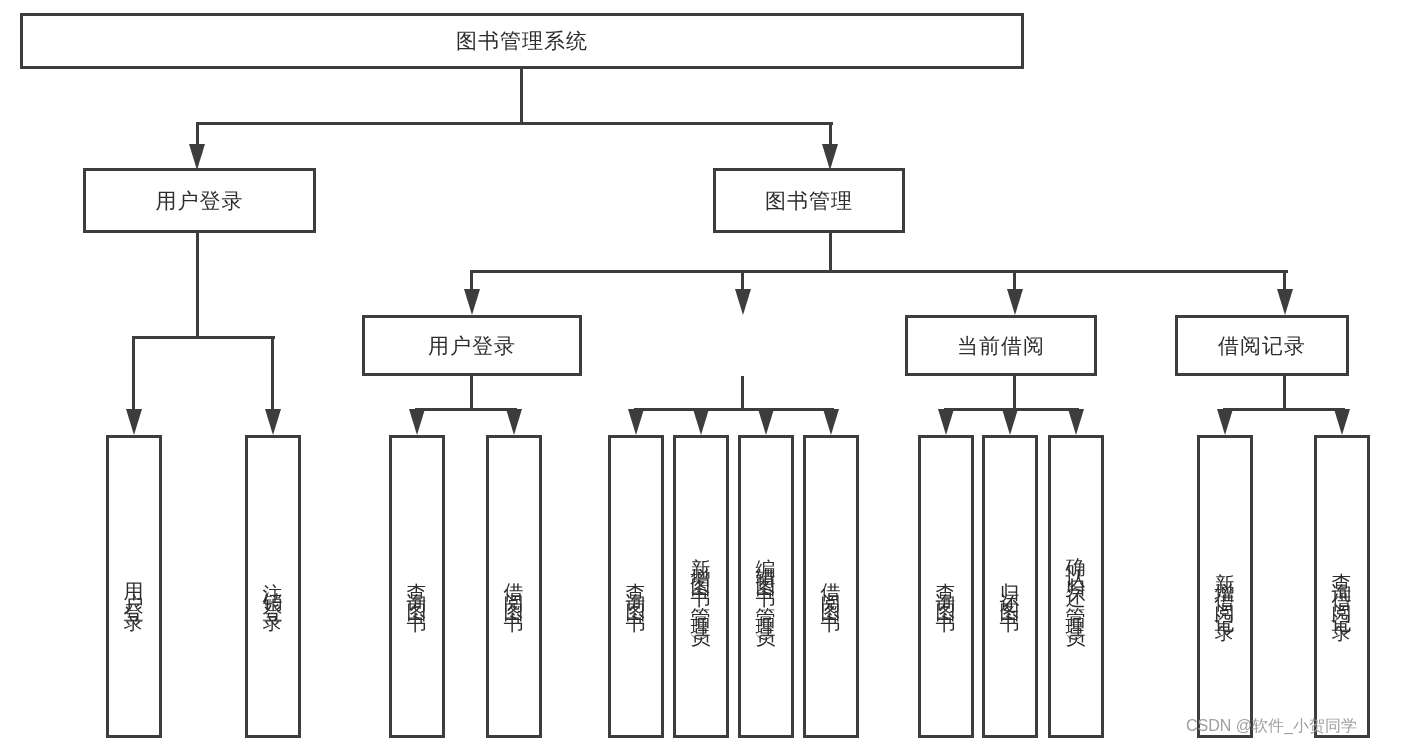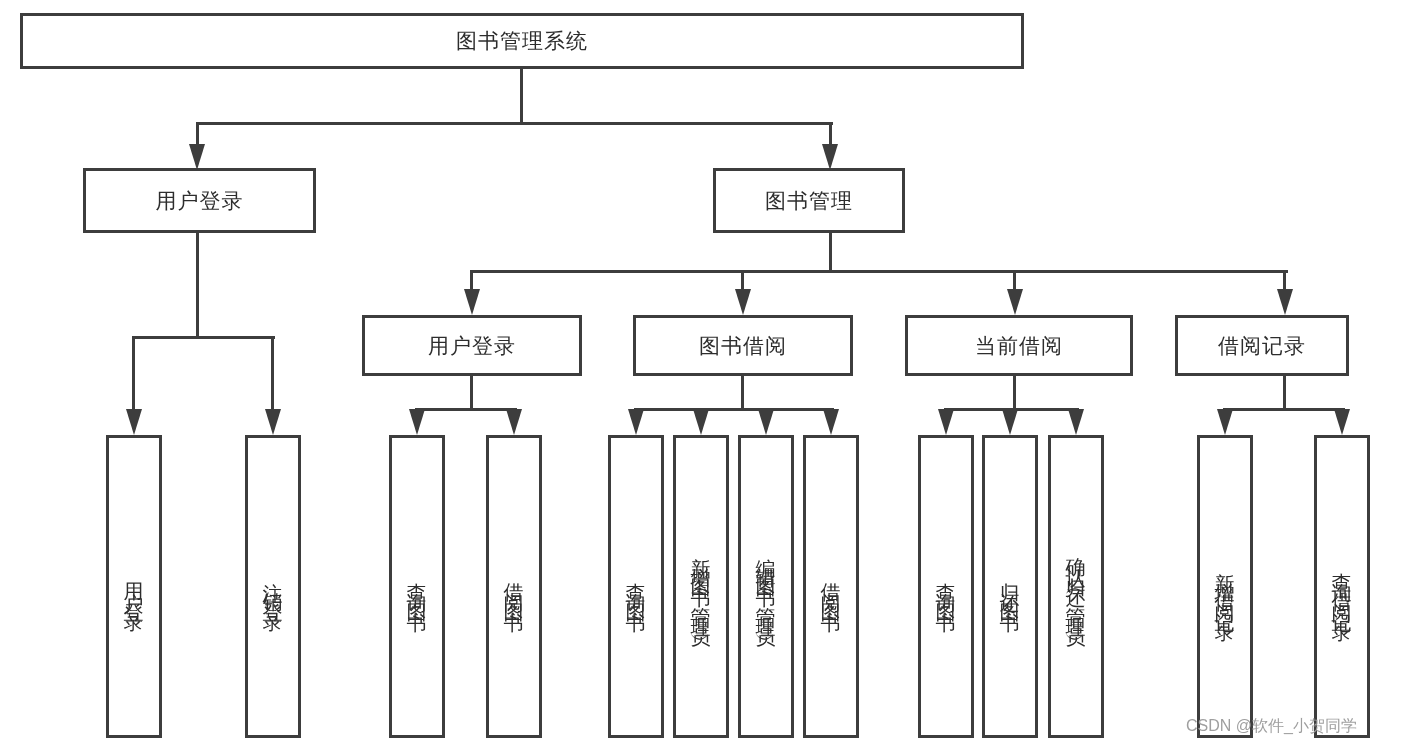--- a/index.html
+++ b/index.html
@@ -45,25 +45,22 @@
   </div>
 
   <div class="box h" style="left:713px;top:168px;width:192px;height:65px">
     <span>图书管理</span>
   </div>
 
   <div class="box h" style="left:362px;top:315px;width:220px;height:61px">
     <span>用户登录</span>
   </div>
 
-  <div class="box h" style="left:633px;top:315px;width:220px;height:61px">
-    <span>图书借阅</span>
-  </div>
 
-  <div class="box h" style="left:905px;top:315px;width:228px;height:61px">
+  <div class="box h" style="left:905px;top:315px;width:192px;height:61px">
     <span>当前借阅</span>
   </div>
 
   <div class="box h" style="left:1175px;top:315px;width:174px;height:61px">
     <span>借阅记录</span>
   </div>
 
   <div class="box v" style="left:106px">
     <span class="vlbl">用户登录</span>
   </div>

